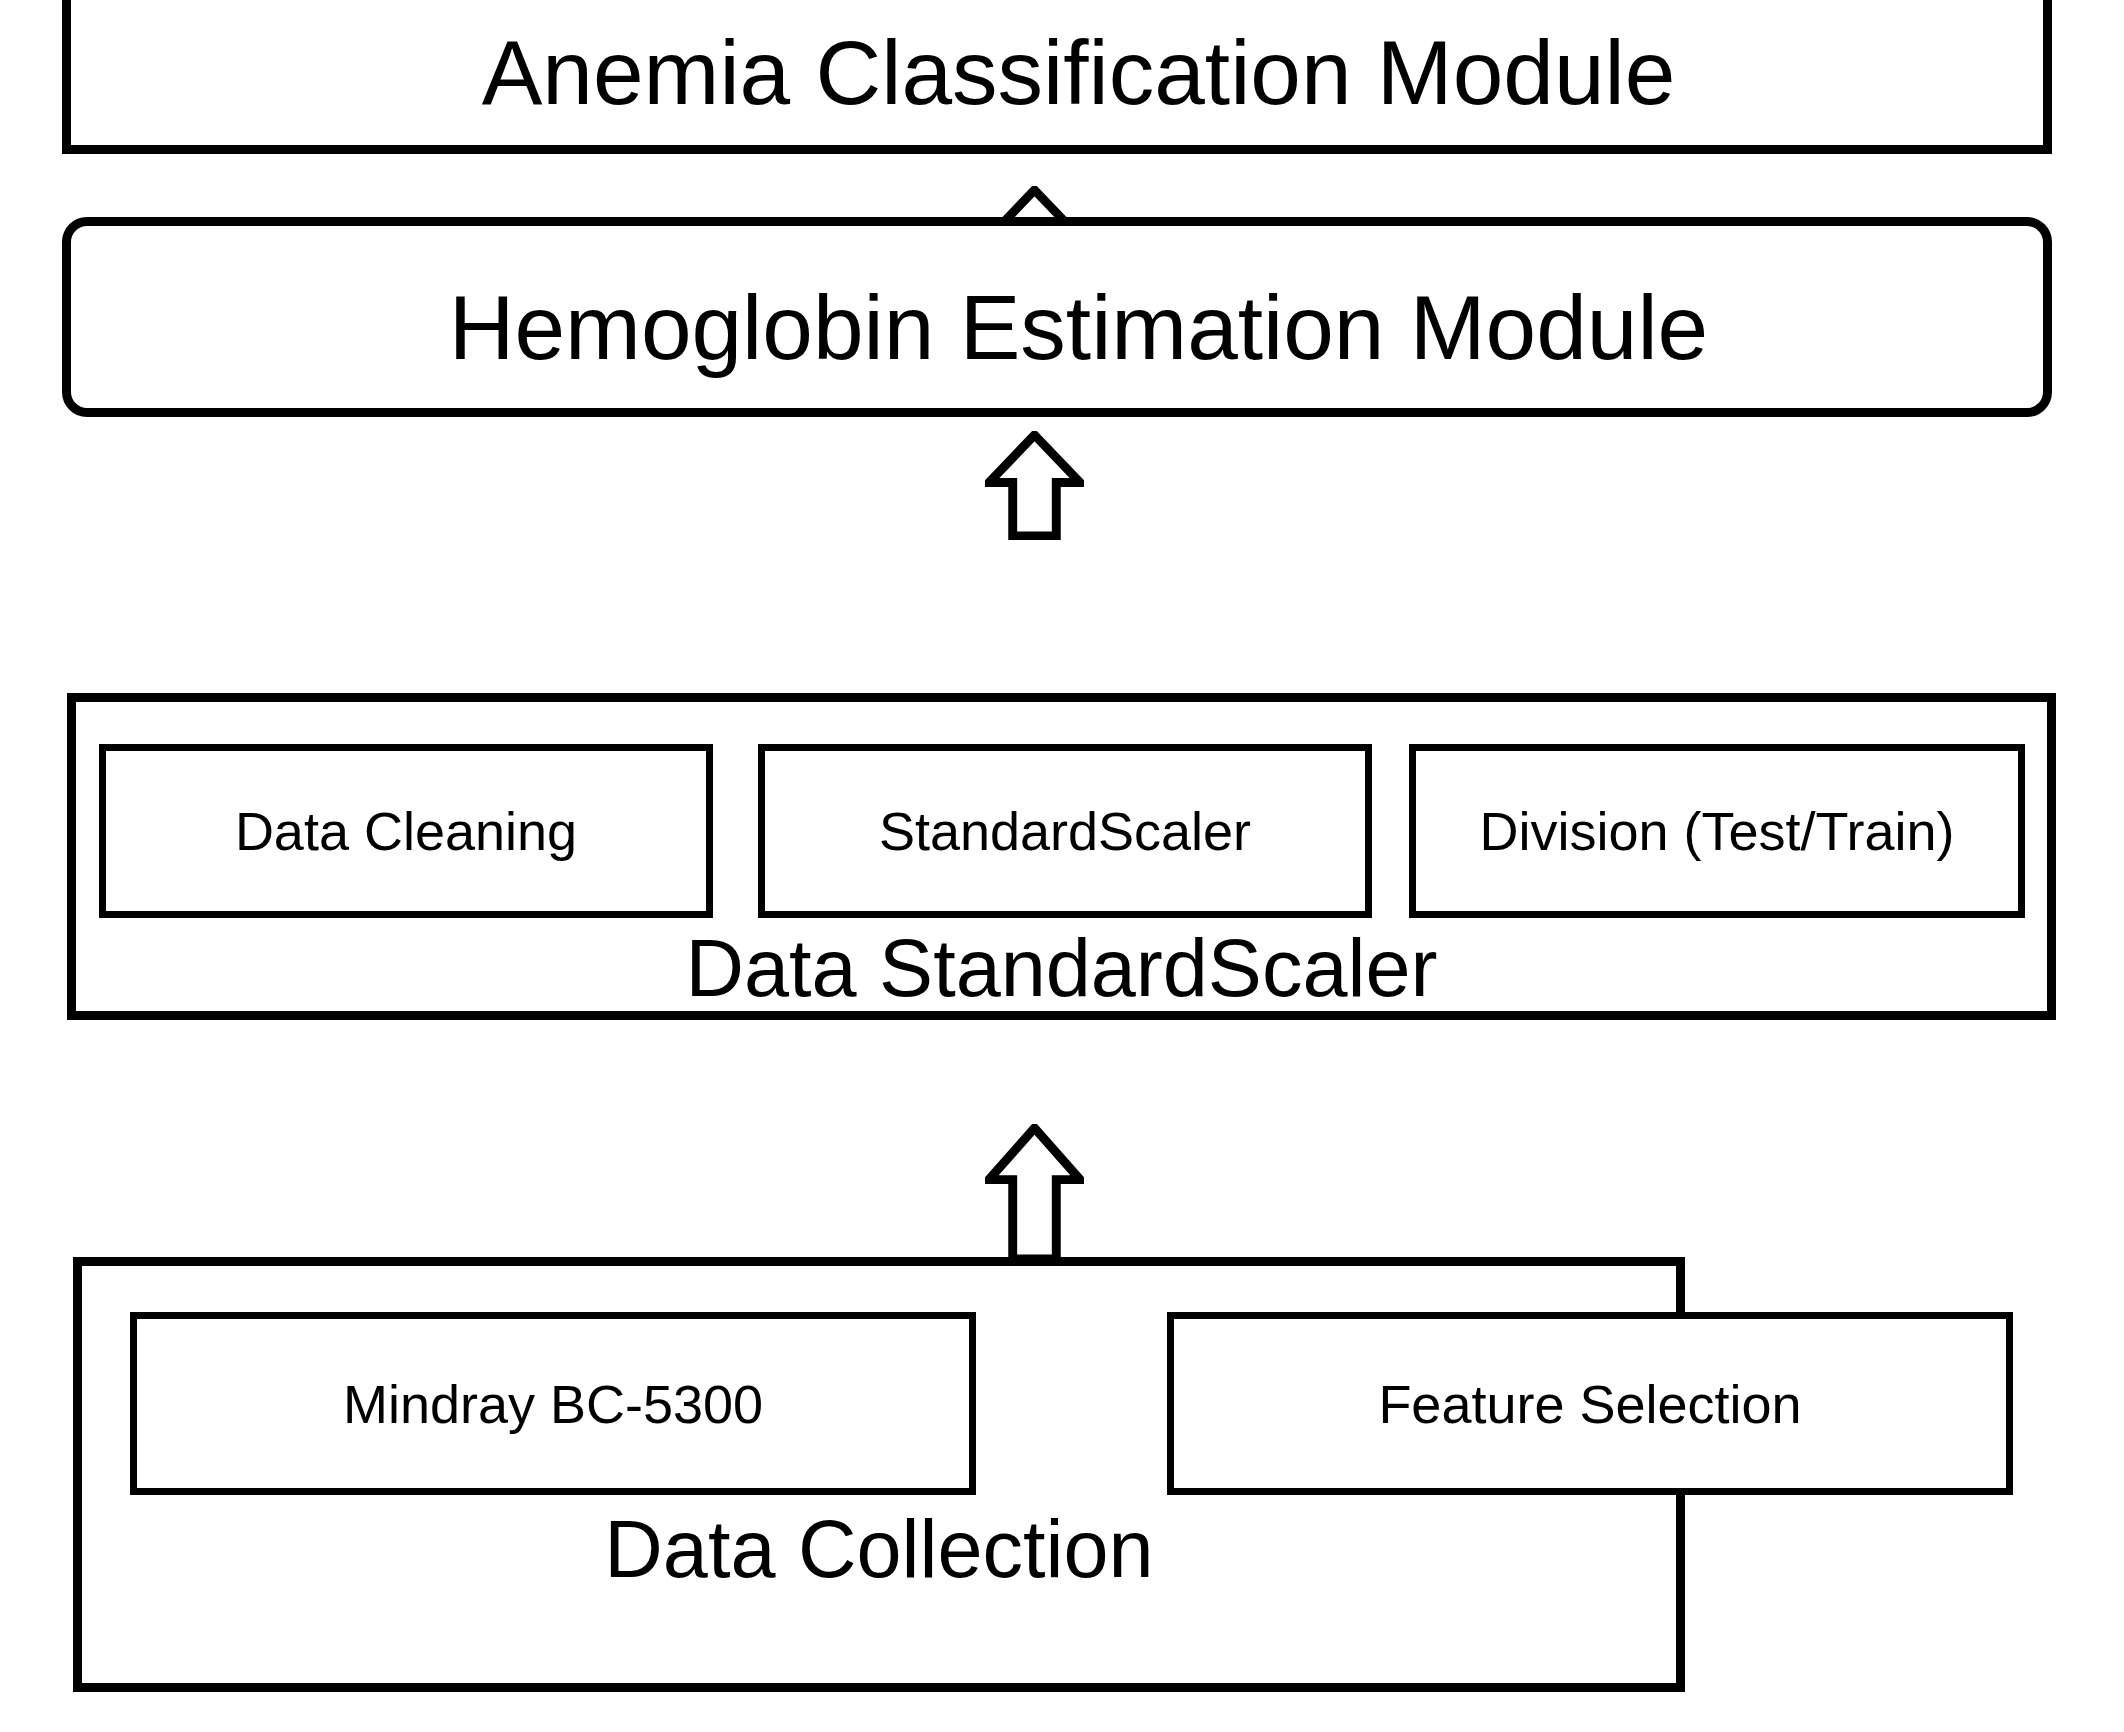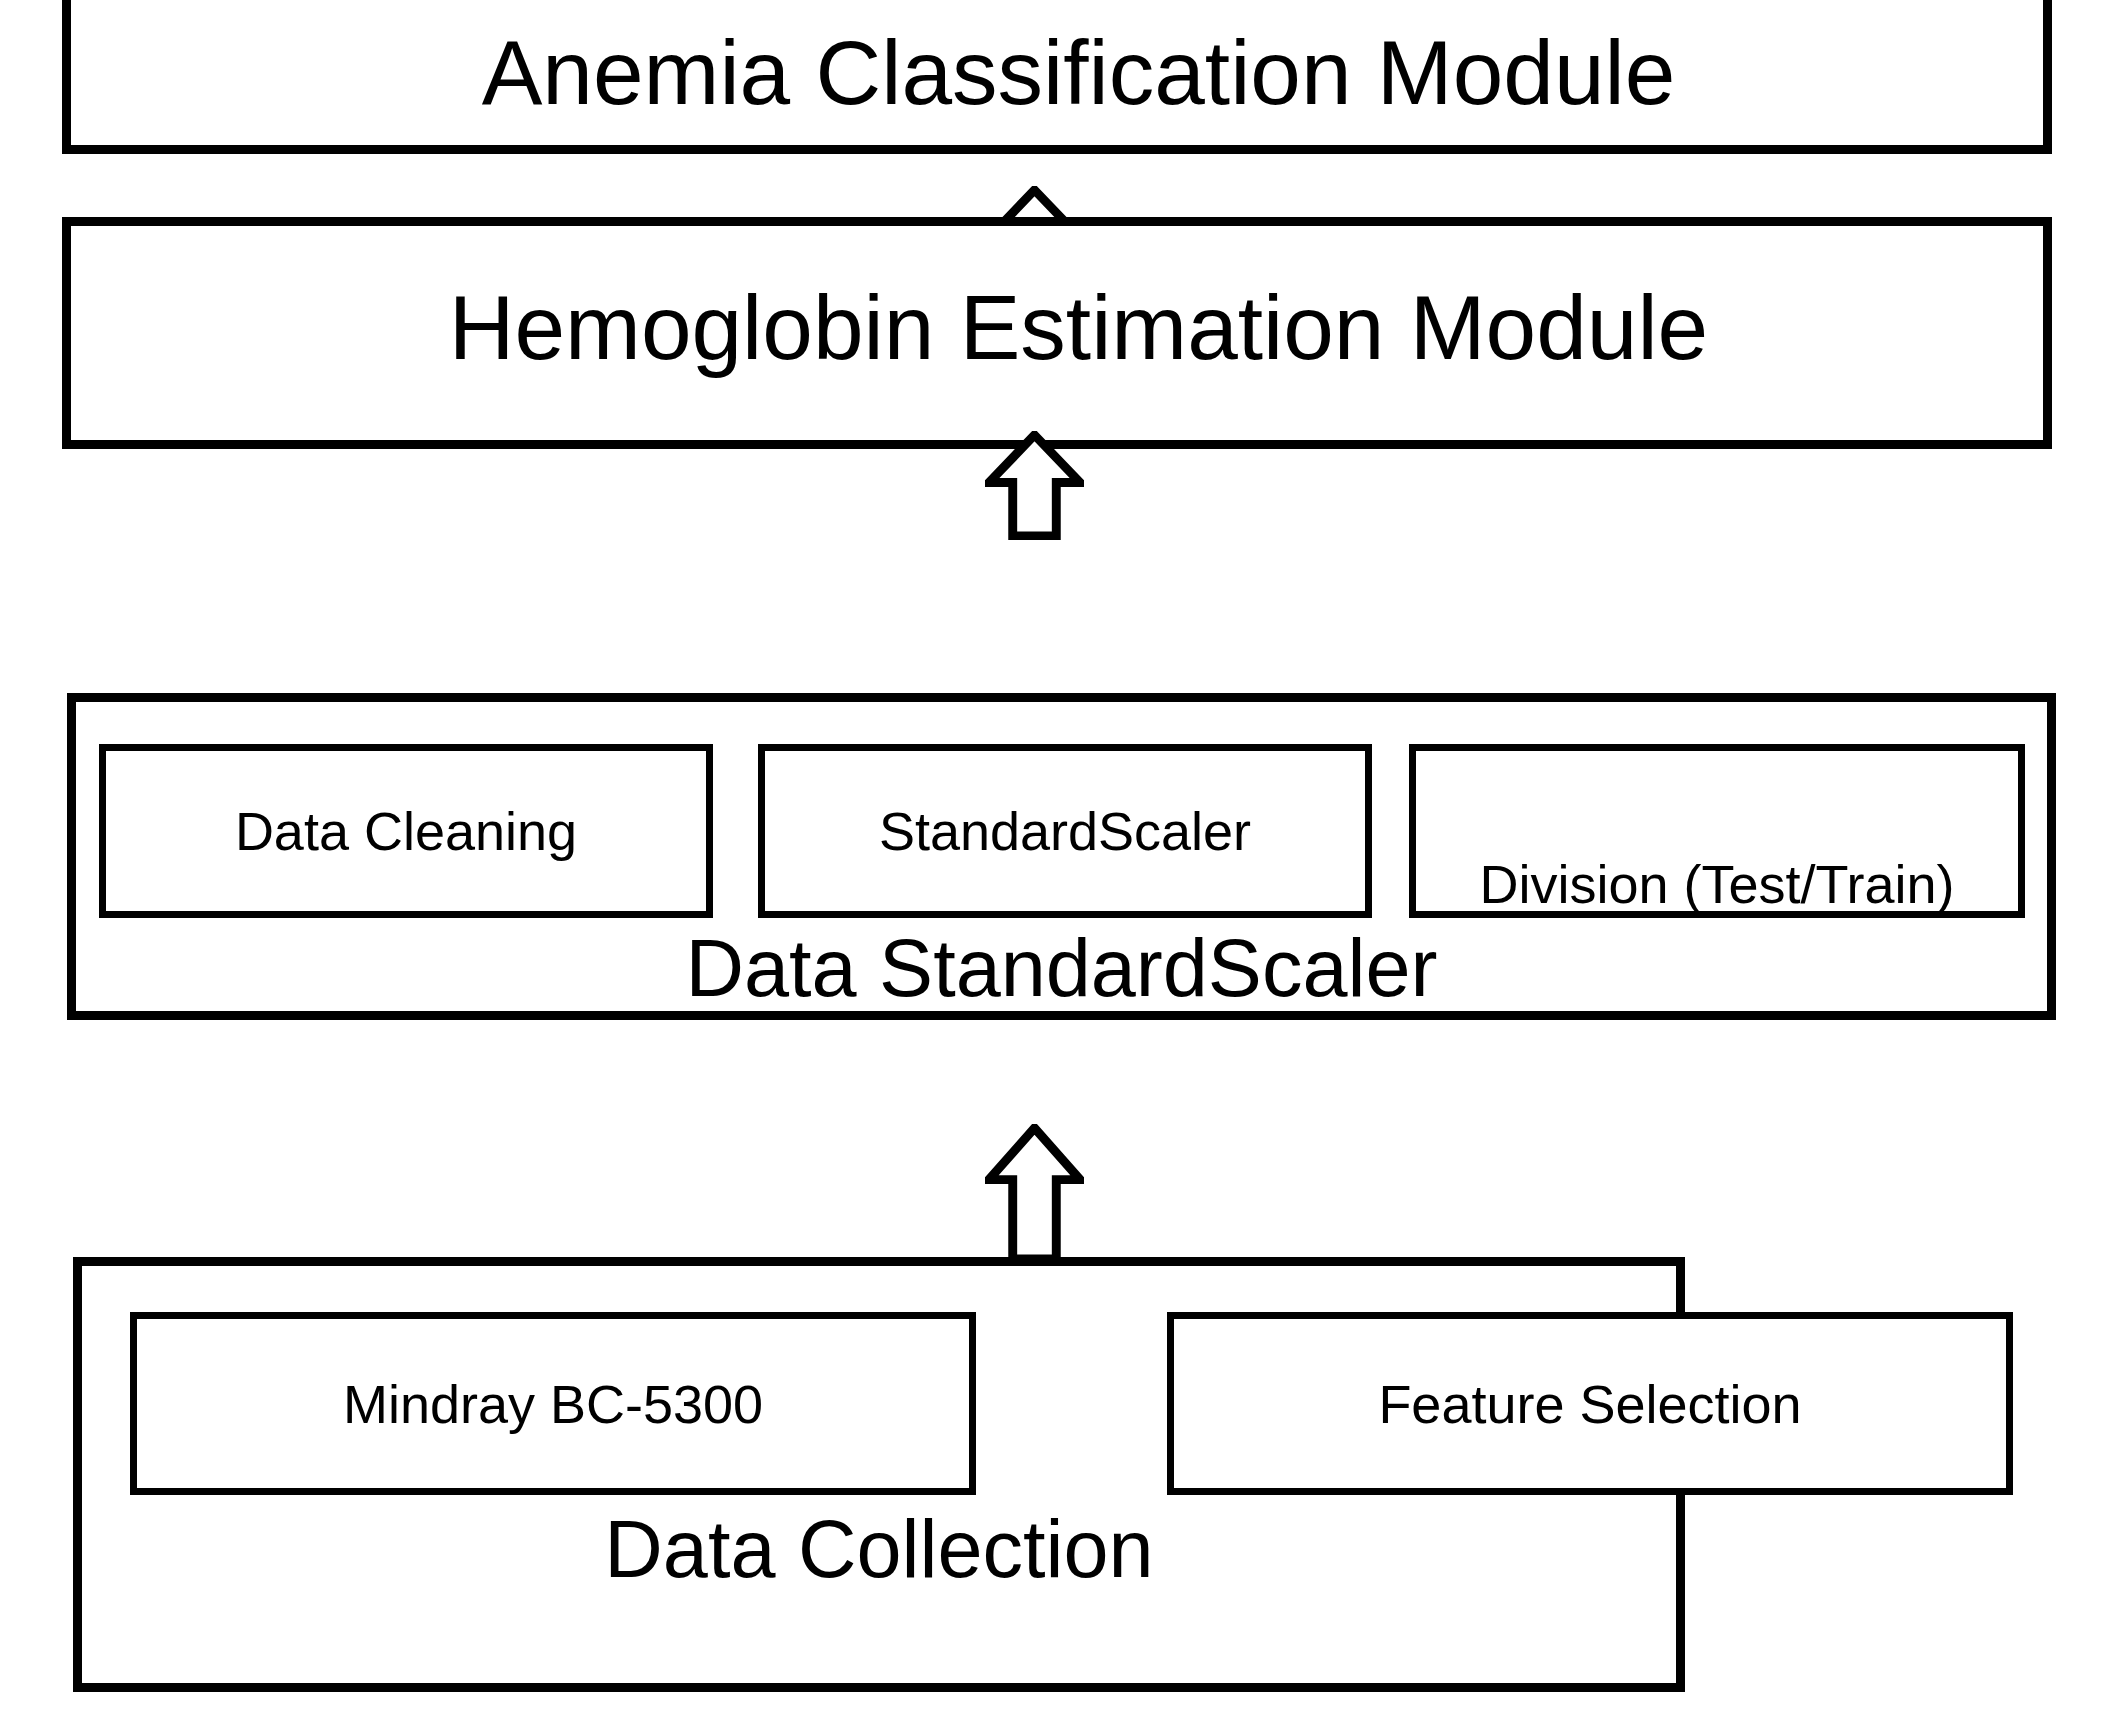--- a/index.html
+++ b/index.html
@@ -87,41 +87,41 @@
   <div class="block" style="left:62px; top:-30px; width:1990px; height:184px;">
     <div class="title-text level-title" style="top:48px;">Anemia Classification Module</div>
   </div>
 
   <div class="arrow" style="left:985px; top:186px; width:99px; height:109px;">
     <svg viewBox="0 0 100 110" preserveAspectRatio="none">
       <polygon points="50,4 96,52 72,52 72,106 28,106 28,52 4,52" fill="#ffffff" stroke="#000000" stroke-width="9" stroke-linejoin="miter"></polygon>
     </svg>
   </div>
 
-  <div class="block" style="left:62px; top:217px; width:1990px; height:232px;">
+  <div class="block" style="left:62px; top:217px; width:1990px; height:200px;border-radius:25px;">
     <div class="title-text level-title" style="top:56px;">Hemoglobin Estimation Module</div>
   </div>
 
   <div class="arrow" style="left:985px; top:431px; width:99px; height:109px;">
     <svg viewBox="0 0 100 110" preserveAspectRatio="none">
       <polygon points="50,4 96,52 72,52 72,106 28,106 28,52 4,52" fill="#ffffff" stroke="#000000" stroke-width="9" stroke-linejoin="miter"></polygon>
     </svg>
   </div>
 
   <div class="block" style="left:67px; top:693px; width:1989px; height:327px;">
 
     <div class="sub-block" style="left:23px; top:34px; width:614px; height:174px;">
       <span class="sub-label">Data Cleaning</span>
     </div>
 
     <div class="sub-block" style="left:682px; top:34px; width:614px; height:174px;">
       <span class="sub-label">StandardScaler</span>
     </div>
 
-    <div class="sub-block" style="left:1333px; top:34px; width:616px; height:174px;align-items:flex-end;">
+    <div class="sub-block" style="left:1333px; top:34px; width:616px; height:174px;">
       <span class="sub-label">Division (Test/Train)</span>
     </div>
 
     <div class="title-text group-title" style="top:226px;">Data StandardScaler</div>
   </div>
 
   <div class="arrow" style="left:985px; top:1124px; width:99px; height:139px;">
     <svg viewBox="0 0 100 140" preserveAspectRatio="none">
       <polygon points="50,4 96,56 72,56 72,136 28,136 28,56 4,56" fill="#ffffff" stroke="#000000" stroke-width="9" stroke-linejoin="miter"></polygon>
     </svg>

